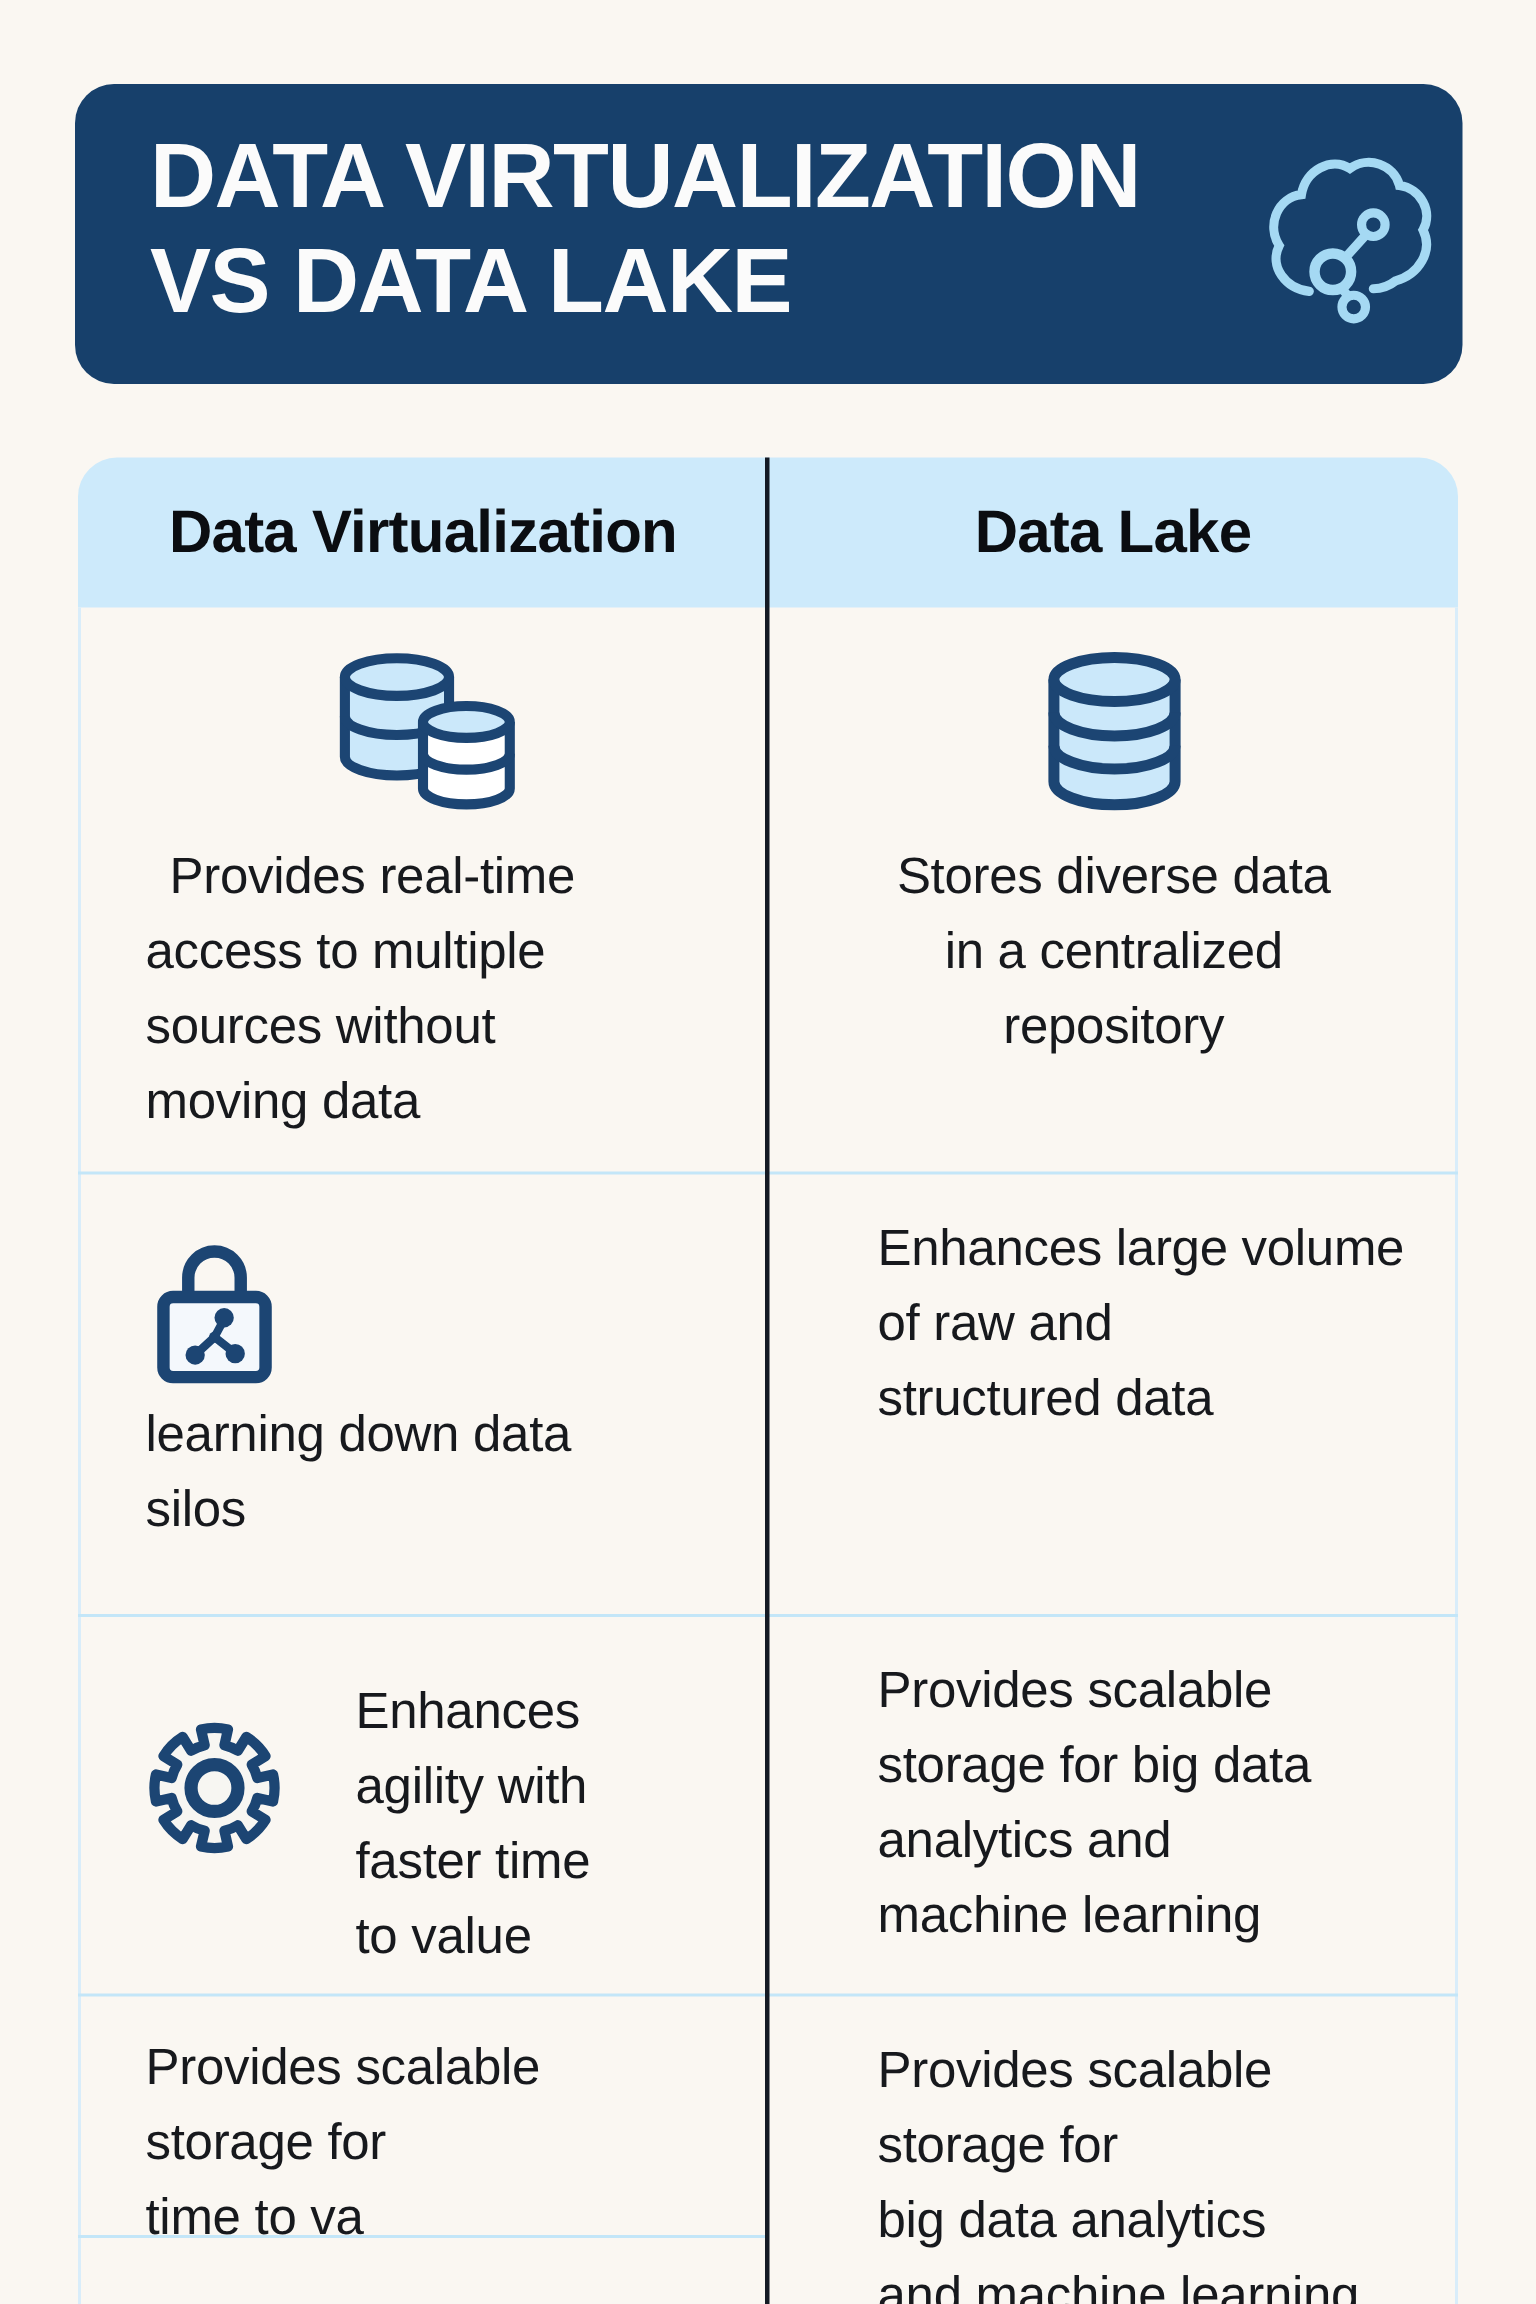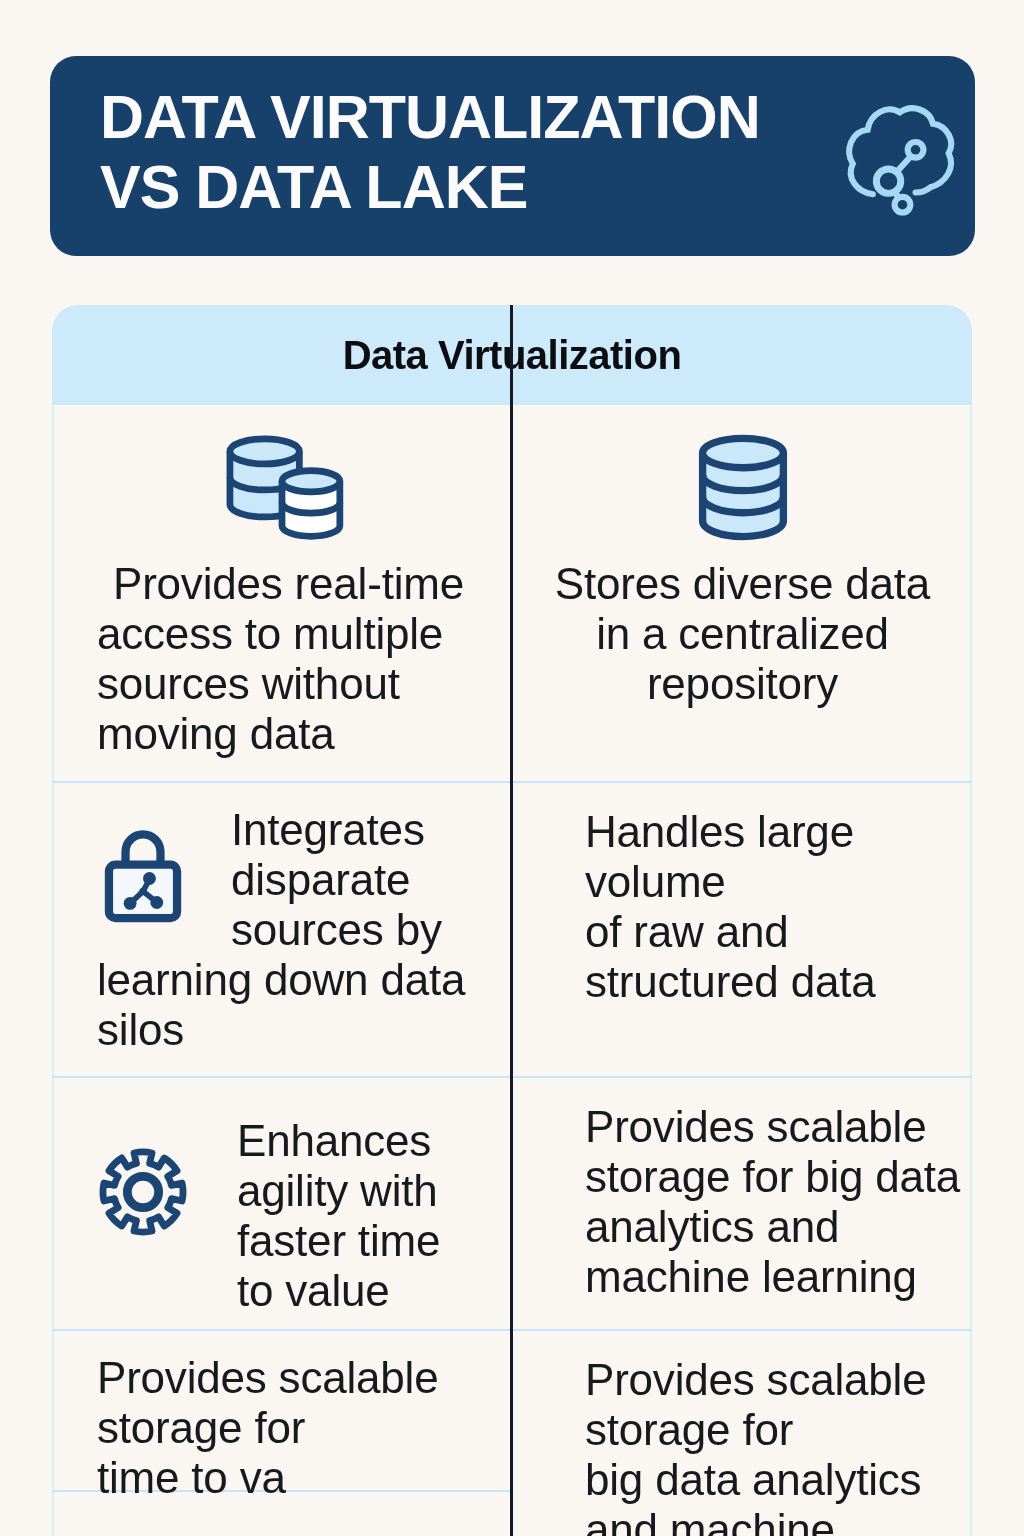--- a/index.html
+++ b/index.html
@@ -46,21 +46,21 @@
   .hsep.s4 { top:1185px; width:459px; }
   .vdivider {
     position:absolute; left:458px; top:0; width:3px; height:1231px; background:#141a24;
   }
 
   .cell { position:absolute; }
   .cell.l { left:0;   width:459px; }
   .cell.r { left:461px; width:459px; }
 
   .txt {
-    font-size:44px; line-height:50px; color:#17191d;
+    font-size:34px; line-height:50px; color:#17191d;
     white-space:pre-line; letter-spacing:-0.2px;
   }
 
   
   .r1 { top:100px; height:376px; }
   .r1l-icon { display:block; margin:30px auto 0; width:128px; height:108px; }
   .r1l-text { margin-top:16px; padding-left:45px; text-indent:16px; }
   .r1r-icon { display:block; margin:26px auto 0; width:102px; height:112px; }
   .r1r-text { margin-top:16px; text-align:center; }
 
@@ -93,20 +93,21 @@
     <circle cx="58" cy="97" r="14" fill="#17406b" stroke="#a5d9f3" stroke-width="8"></circle>
     <circle cx="89" cy="61" r="9" fill="#17406b" stroke="#a5d9f3" stroke-width="7"></circle>
     <circle cx="74" cy="124" r="9" fill="#17406b" stroke="#a5d9f3" stroke-width="7"></circle>
   </svg>
 </div>
 
 <div class="table">
 
   <div class="thead">
     <div class="th">Data Virtualization</div>
+    <div class="th">Data Lake</div>
   </div>
 
   <div class="side-border left"></div>
   <div class="side-border right"></div>
   <div class="hsep s1"></div>
   <div class="hsep s2"></div>
   <div class="hsep s3"></div>
   <div class="hsep s4"></div>
 
   <div class="cell l r1">
@@ -144,30 +145,27 @@
     <div class="iconrow">
       <svg class="r2l-icon" viewBox="0 0 100 122">
         <path d="M31 52 V38 a19 19 0 0 1 38 0 v10" fill="none" stroke="#1c4573" stroke-width="9"></path>
         <rect x="13" y="52" width="74" height="58" rx="7" fill="#f4f8fc" stroke="#1c4573" stroke-width="9"></rect>
         <path d="M50 81 L57 68 M50 81 L37 93 M50 81 L64 92" stroke="#1c4573" stroke-width="6" fill="none"></path>
         <circle cx="57" cy="67" r="7" fill="#1c4573"></circle>
         <circle cx="36" cy="94" r="7" fill="#1c4573"></circle>
         <circle cx="65" cy="93" r="7" fill="#1c4573"></circle>
         <circle cx="50" cy="81" r="4" fill="#1c4573"></circle>
       </svg>
-      <div class="txt">Integrates
-disparate
-sources by</div>
     </div>
     <div class="txt">learning down data
 silos</div>
   </div>
 
   <div class="cell r r2 rr-pad">
-    <div class="txt">Handles large volume
+    <div class="txt">Enhances large volume
 of raw and
 structured data</div>
   </div>
 
   <div class="cell l r3 r3l">
     <div class="iconrow">
       <svg class="r3l-icon" viewBox="0 0 90 90">
         <path d="M84.9 35.8 A41 41 0 0 1 84.9 54.2 L74.2 51.8 A30 30 0 0 1 70.4 60.9 L79.8 66.7 A41 41 0 0 1 66.7 79.8 L60.9 70.4 A30 30 0 0 1 51.8 74.2 L54.2 84.9 A41 41 0 0 1 35.8 84.9 L38.3 74.2 A30 30 0 0 1 29.1 70.4 L23.3 79.8 A41 41 0 0 1 10.2 66.7 L19.6 60.9 A30 30 0 0 1 15.8 51.8 L5.1 54.2 A41 41 0 0 1 5.1 35.8 L15.8 38.2 A30 30 0 0 1 19.6 29.1 L10.2 23.3 A41 41 0 0 1 23.3 10.2 L29.1 19.6 A30 30 0 0 1 38.3 15.8 L35.8 5.1 A41 41 0 0 1 54.2 5.1 L51.8 15.8 A30 30 0 0 1 60.9 19.6 L66.7 10.2 A41 41 0 0 1 79.8 23.3 L70.4 29.1 A30 30 0 0 1 74.2 38.2 Z" fill="#f7f6f2" stroke="#1c4573" stroke-width="7" stroke-linejoin="round"></path>
         <circle cx="45" cy="45" r="16" fill="none" stroke="#1c4573" stroke-width="9"></circle>
       </svg>

